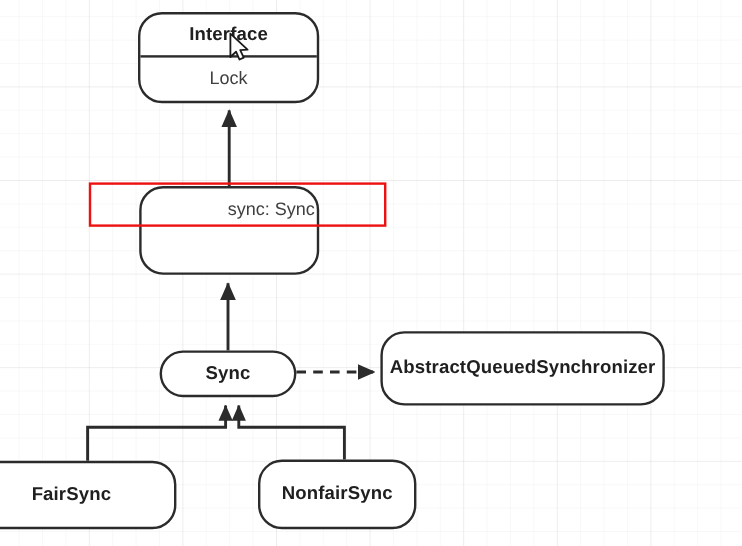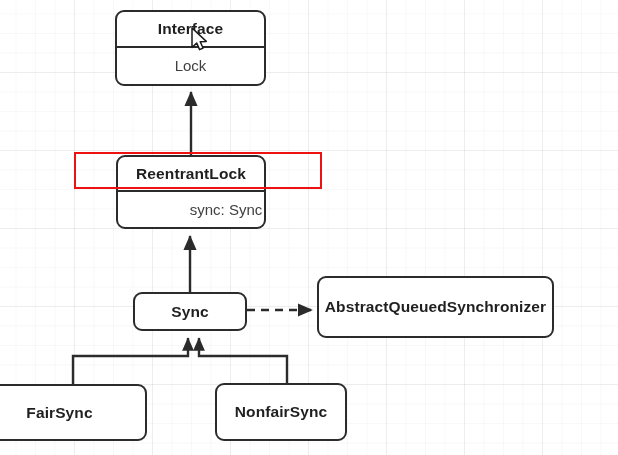--- a/index.html
+++ b/index.html
@@ -27,21 +27,21 @@
     background-position: -4px -6px, -4px -6px, -4px -6px, -4px -6px;
     font-family: "Liberation Sans", sans-serif;
   }
 
   
   .node {
     position: absolute;
     box-sizing: border-box;
     background: #ffffff;
     border: 2.2px solid #2b2b2b;
-    border-radius: 9px;
+    border-radius: 20px;
     z-index: 5;
   }
   .node .compartment {
     display: flex;
     align-items: center;
     justify-content: center;
     box-sizing: border-box;
     width: 100%;
   }
   .node .compartment.top {
@@ -157,23 +157,20 @@
   <div class="node" id="node-lock">
     <div class="compartment top">
       <span class="title-text">Interface</span>
     </div>
     <div class="compartment bottom">
       <span class="attr-text">Lock</span>
     </div>
   </div>
 
   <div class="node" id="node-reentrantlock">
-    <div class="compartment top">
-      <span class="title-text">ReentrantLock</span>
-    </div>
     <div class="compartment bottom">
       <span class="attr-text">sync:  Sync</span>
     </div>
   </div>
 
   <div class="node" id="node-sync">
     <div class="compartment only">
       <span class="title-text">Sync</span>
     </div>
   </div>

